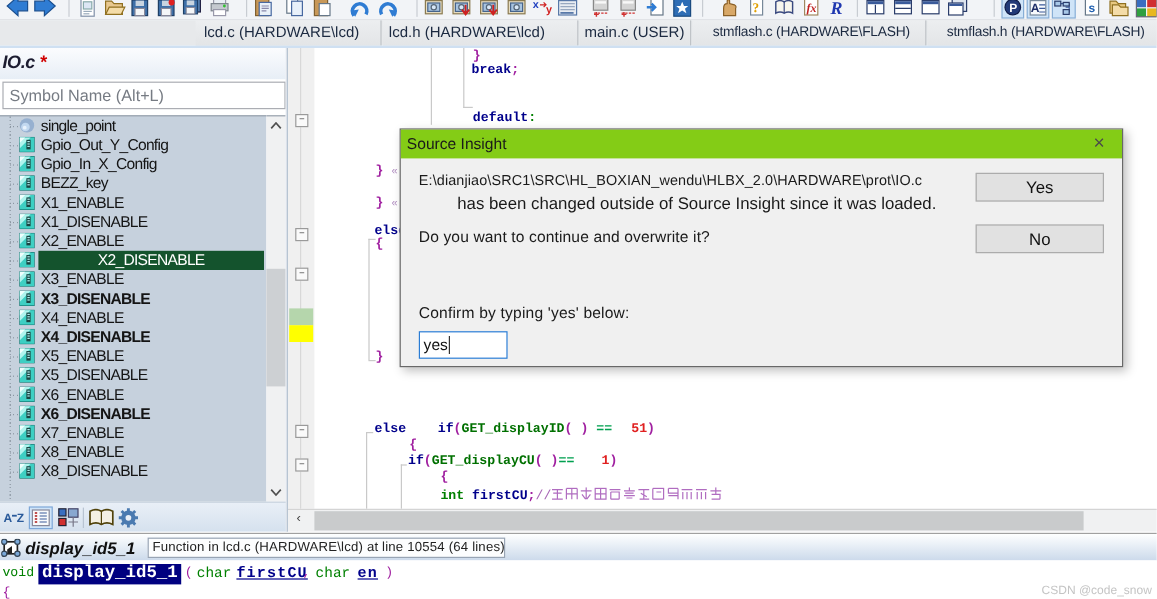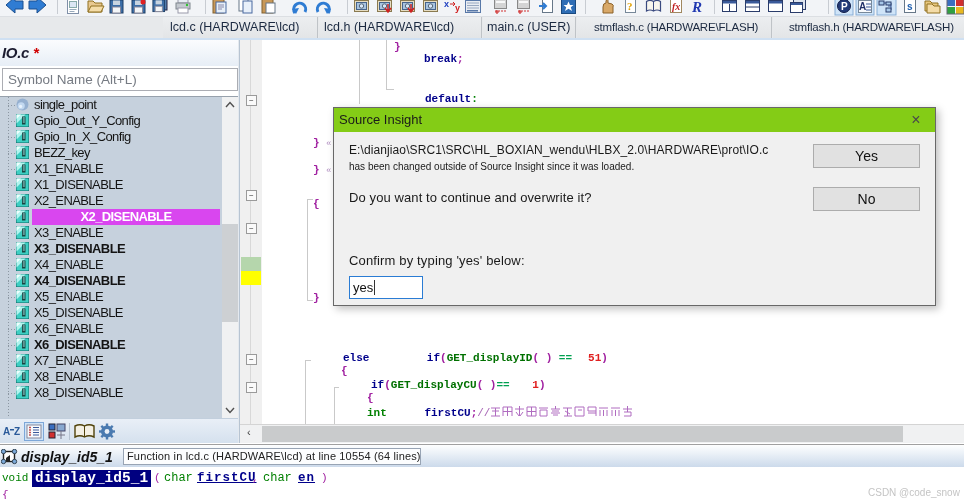--- a/index.html
+++ b/index.html
@@ -14,37 +14,37 @@
 #tabline{left:0;top:38px;width:964px;height:2px;background:#cfe0f2;}
 
 #phead{left:0;top:40px;width:238px;height:26px;background:linear-gradient(#fbfcfe,#e7eef6);}
 #ptitle{left:2px;top:44px;font:bold italic 15px "Liberation Sans",sans-serif;color:#1c1c30;letter-spacing:-0.3px;}
 #ptitle .star{color:#d00000;}
 #psearch{left:2px;top:68px;width:236px;height:23px;background:#fff;border:1px solid #abadb3;color:#767b83;font-size:13.5px;line-height:21px;padding-left:5px;}
 #plist{left:0;top:96px;width:222px;height:322px;background:#c6d1dd;border-top:1px solid #97a1ac;overflow:hidden;text-align:center;}
 .row{position:relative;height:16px;}
 .row .lbl{position:absolute;left:33px;top:0;height:16px;line-height:16px;font-size:13px;letter-spacing:-0.6px;color:#141414;white-space:nowrap;padding-left:1px;}
 .row.b .lbl{font-weight:bold;}
-.row.sel .lbl{left:32px;right:2px;background:#d946ef;color:#fff;font-weight:bold;padding-left:0;}
+.row.sel .lbl{left:32px;right:2px;background:#14532d;color:#fff;font-weight:normal;padding-left:0;}
 .row svg{position:absolute;left:16px;top:1px;}
 .row .tree{position:absolute;left:8px;top:8px;width:8px;height:1px;background:repeating-linear-gradient(to right,#8b96a1 0 1px,transparent 1px 3px);}
 #treev{left:8px;top:97px;width:1px;height:320px;background:repeating-linear-gradient(to bottom,#8b96a1 0 1px,transparent 1px 3px);}
 #pscroll{left:222px;top:96px;width:16px;height:322px;background:#f0f1f2;border-top:1px solid #97a1ac;}
 #pthumb{left:222px;top:224px;width:16px;height:98px;background:#cdd0d3;}
 #ptool{left:0;top:418px;width:240px;height:25px;background:linear-gradient(#e9eff7,#d5e1ee);border-top:1px solid #c2cfdd;}
 
 #editor{left:240px;top:40px;width:724px;height:384px;background:#fff;}
 #emargin{left:240px;top:40px;width:22px;height:384px;background:#f0f0f0;}
 #evline{left:250px;top:40px;width:1px;height:384px;background:#d8d8d8;}
 #splitter{left:238px;top:40px;width:2px;height:403px;background:#e4e9ef;border-right:1px solid #b7c4d2;}
 .fold{position:absolute;left:246px;width:11px;height:11px;background:#fafafa;border:1px solid #9a9a9a;color:#404040;font:8px/9px "Liberation Mono",monospace;text-align:center;}
 .mark{position:absolute;left:241px;width:20px;}
 .guide{position:absolute;background:#c9c9c9;}
 .cl{position:absolute;font:bold 11px/13px "Liberation Mono",monospace;white-space:pre;color:#a020a0;}
-.kw{color:#00008b;margin-left:31px;}
+.kw{color:#00008b;}
 .fn{color:#007000;}
 .num{color:#e02020;padding-left:16px;}
 .op{color:#00a050;}
 .ty{color:#008000;}
 .cm{color:#a765b5;font-weight:normal;}
 .gm{color:#b08cc0;font:9px "Liberation Sans",sans-serif;}
 
 #hscroll{left:240px;top:424px;width:724px;height:19px;background:#f0f1f2;border-top:1px solid #d4d4d4;}
 #hthumb{left:262px;top:426px;width:641px;height:16px;background:#c9cbcc;}
 
@@ -681,19 +681,19 @@
 <div class="pv" style="left:263px;top:471px;color:#008000;font-size:12px;">char</div>
 <div class="pv" style="left:298px;top:471px;color:#00008b;font-weight:bold;font-size:12.5px;letter-spacing:1px;text-decoration:underline;">en</div>
 <div class="pv" style="left:321px;top:471px;color:#a020a0;">)</div>
 <div class="pv" style="left:2px;top:488px;color:#a020a0;">{</div>
 <div class="abs" id="watermark">CSDN @code_snow</div>
 
 <div class="abs" id="dialog">
   <div id="dtitle">Source Insight</div>
   <div id="dclose">×</div>
   <div class="dtext" style="top:35px;font-size:12px;letter-spacing:0.1px;">E:\dianjiao\SRC1\SRC\HL_BOXIAN_wendu\HLBX_2.0\HARDWARE\prot\IO.c</div>
-  <div class="dtext" style="top:53px;font-size:10px;letter-spacing:0;">has been changed outside of Source Insight since it was loaded.</div>
+  <div class="dtext" style="top:53px;font-size:14px;letter-spacing:0;margin-left:32px;">has been changed outside of Source Insight since it was loaded.</div>
   <div class="dtext" style="top:82px;letter-spacing:0.1px;">Do you want to continue and overwrite it?</div>
   <div class="dbtn" style="top:36px;">Yes</div>
   <div class="dbtn" style="top:79px;">No</div>
   <div class="dtext" style="top:145px;letter-spacing:0.15px;">Confirm by typing 'yes' below:</div>
   <div id="dinput">yes<span style="border-left:1px solid #333;margin-left:1px;"></span></div>
 </div>
 
 </body></html>

